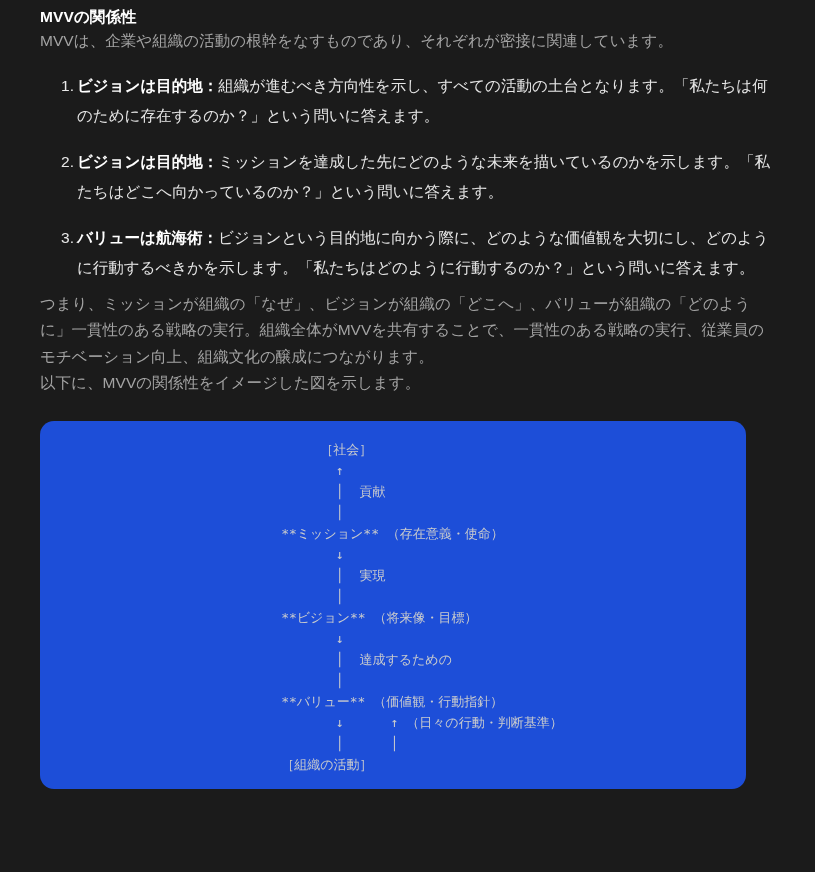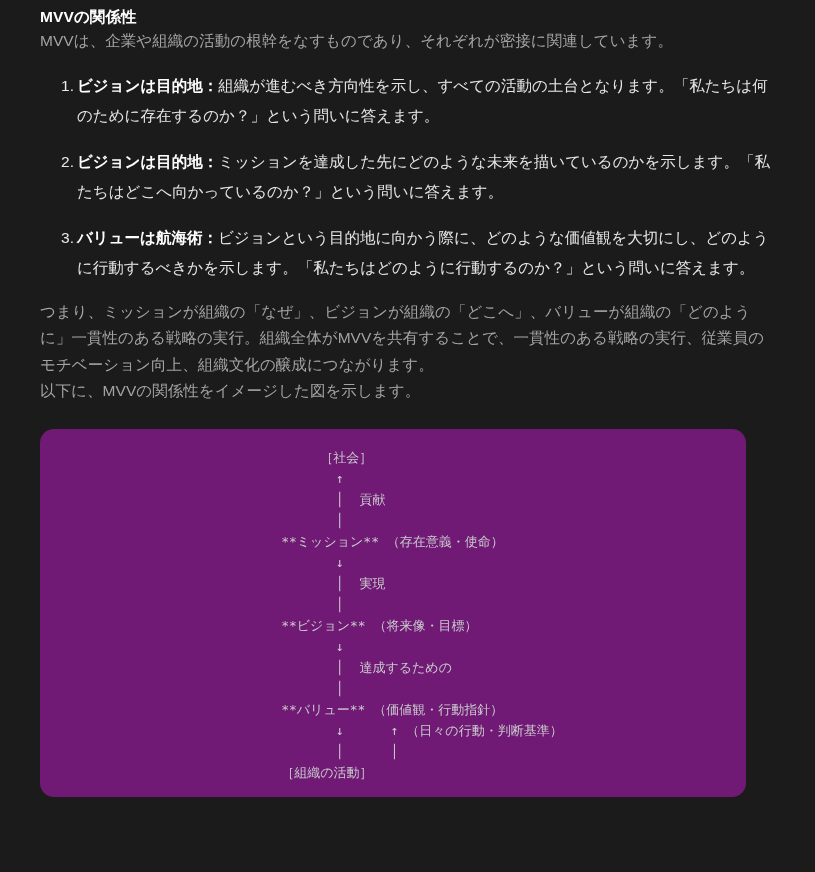--- a/index.html
+++ b/index.html
@@ -60,21 +60,21 @@
   }
   ol.mvv-list > li {
     position: relative;
     counter-increment: mvvitem;
     padding-left: 37px;
     margin-bottom: 16px;
     font-size: 15.5px;
     line-height: 30px;
     color: #e9e9e9;
   }
-  ol.mvv-list > li:last-child { margin-bottom: 16px; }
+  ol.mvv-list > li:last-child { margin-bottom: 8px; }
   ol.mvv-list > li::before {
     content: counter(mvvitem) ".";
     position: absolute;
     left: 12px;
     top: 0;
     width: 22px;
     text-align: right;
     color: #e9e9e9;
     font-size: 15.5px;
     line-height: 30px;
@@ -103,21 +103,21 @@
     line-height: 26px;
     color: #e9e9e9;
   }
 
   
   .code-block {
     margin-top: 24px;
     width: 706px;
     min-height: 368px;
     box-sizing: border-box;
-    background: #701a75;
+    background: #1d4ed8;
     border-radius: 14px;
     padding: 18px 22px 12px 22px;
     overflow: hidden;
   }
   pre.diagram {
     margin: 0;
     padding: 0;
     font-family: "DejaVu Sans Mono", "Liberation Mono", monospace;
     font-size: 13px;
     line-height: 21px;

